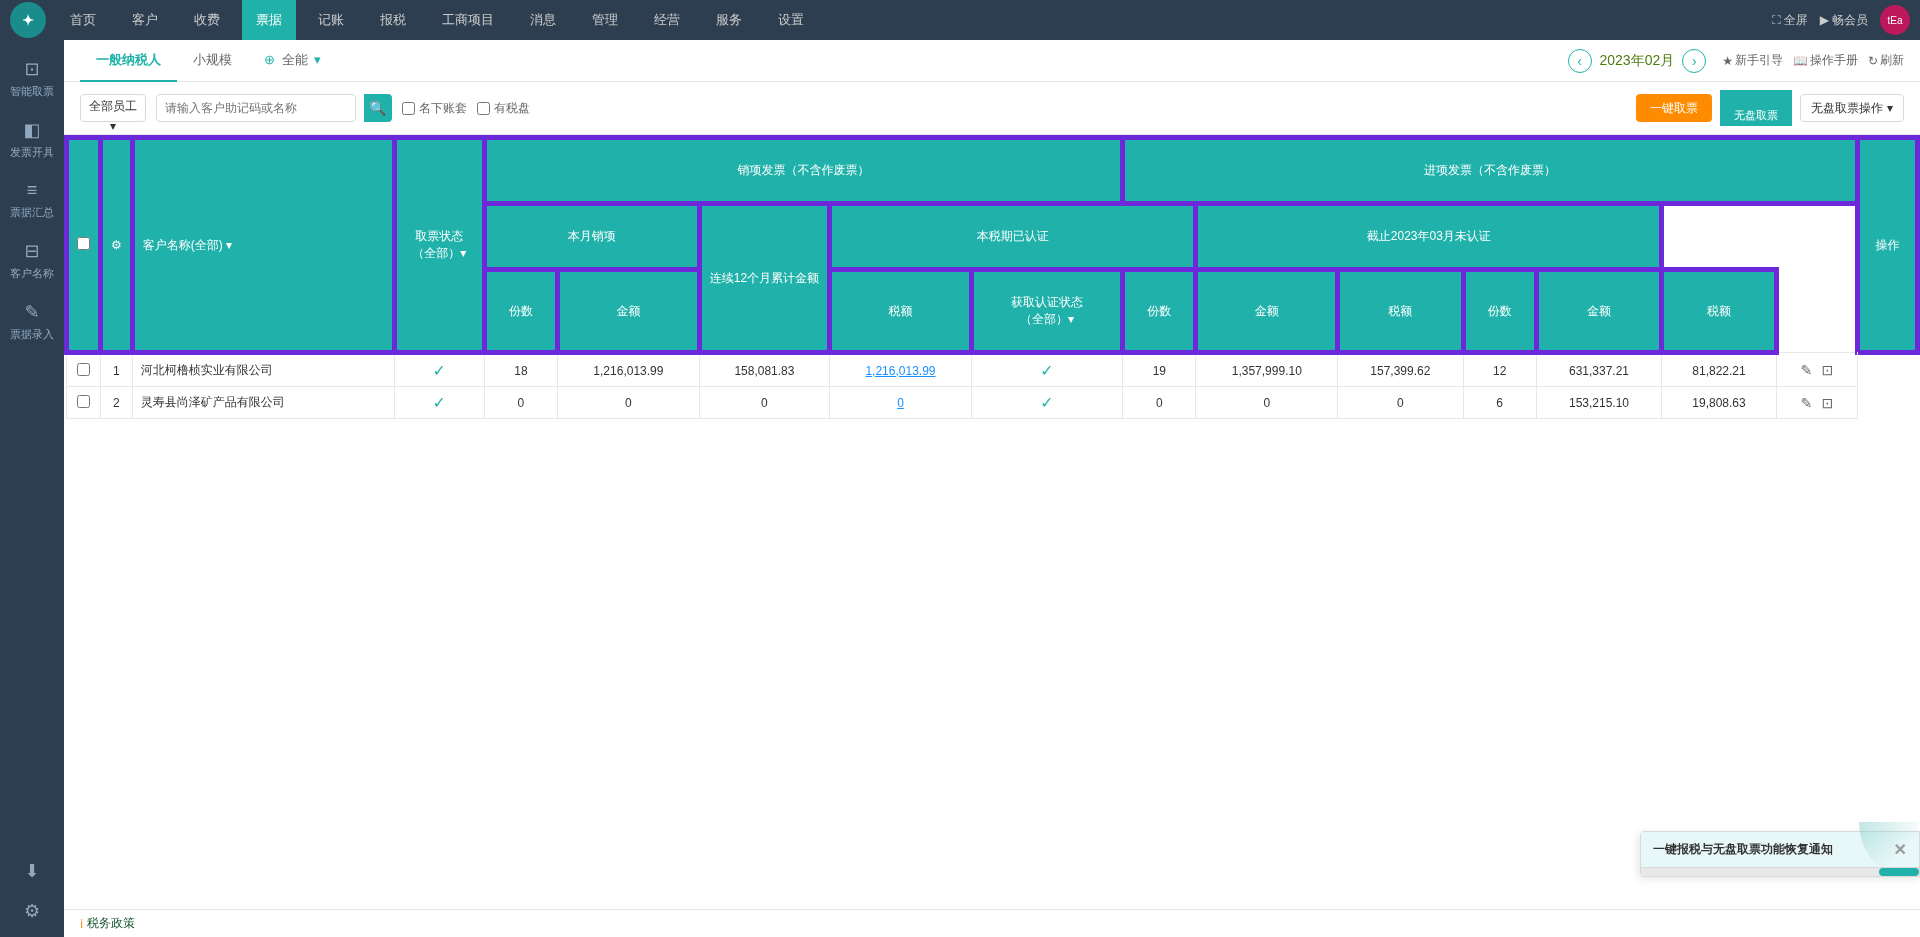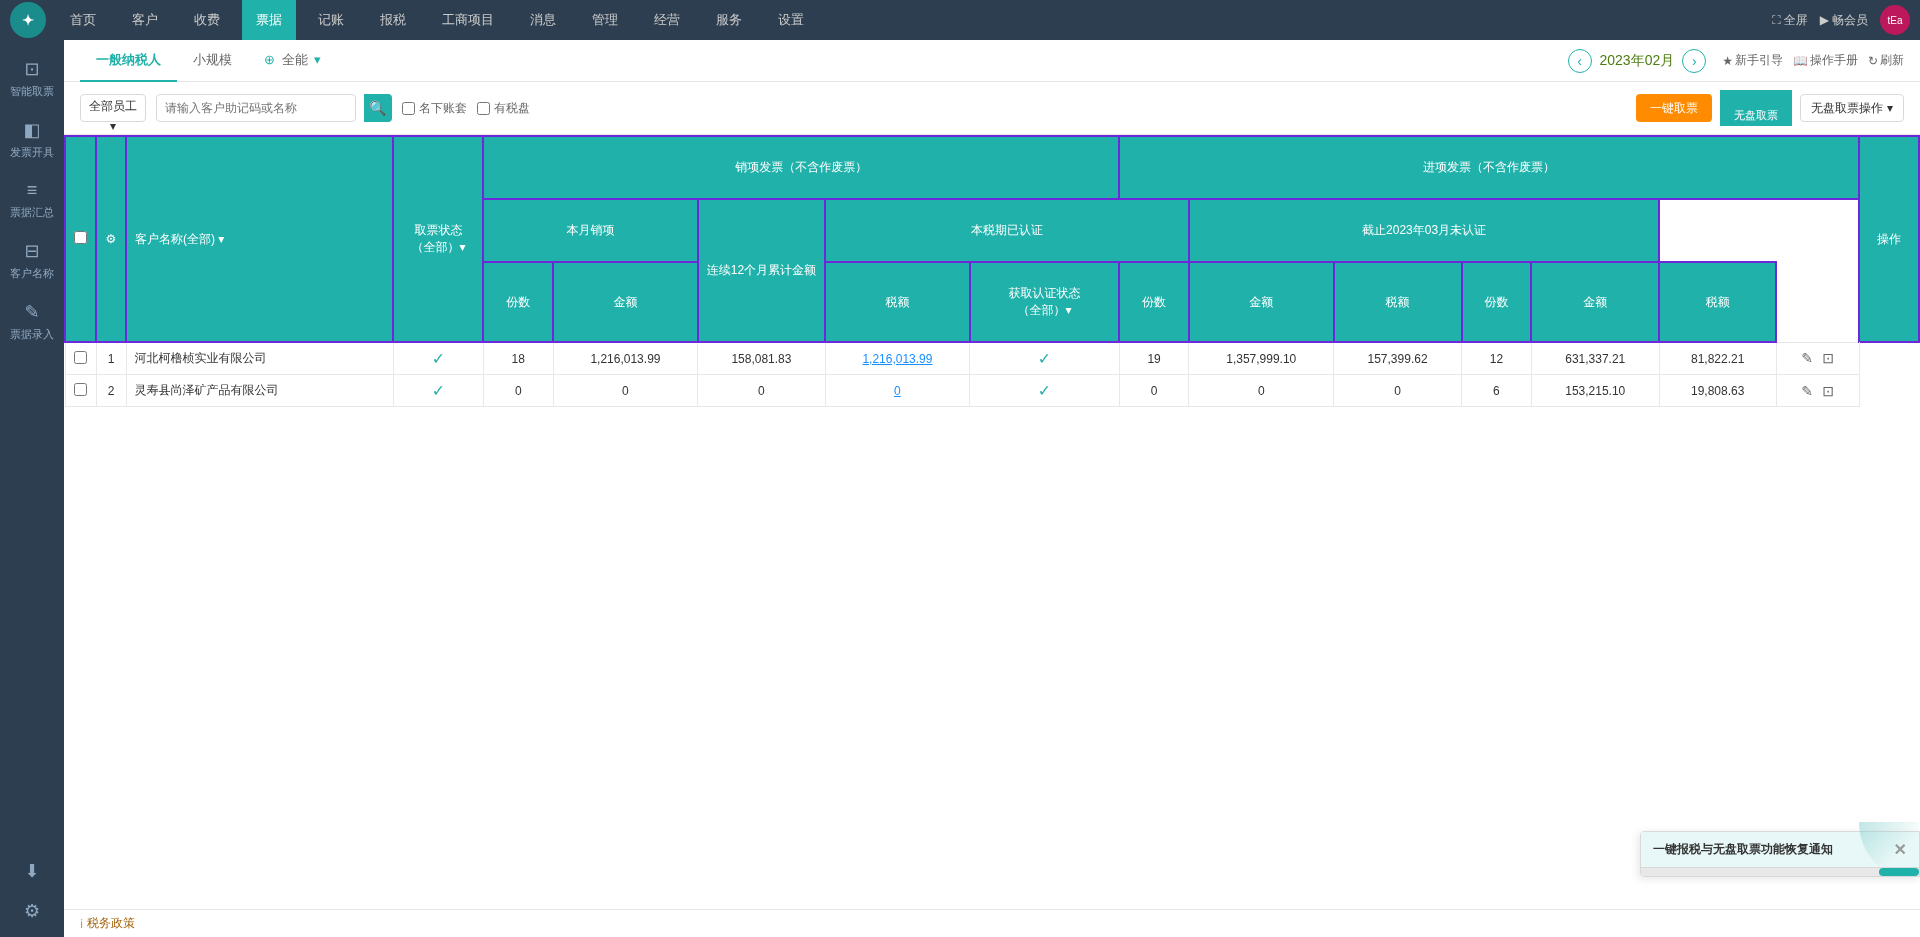--- a/index.html
+++ b/index.html
@@ -233,21 +233,21 @@
     table {
       width: 100%;
       border-collapse: collapse;
       font-size: 12px;
     }
     thead tr th {
       background: #20b2aa;
       color: white;
       padding: 22px 8px;
       text-align: center;
-      border: 2px solid #6d28d9;
+      border: 5px solid #6d28d9;
       font-weight: normal;
       white-space: nowrap;
     }
     thead tr th.left { text-align: left; }
     tbody tr td {
       padding: 6px 8px;
       border: 1px solid #e8e8e8;
       text-align: center;
       white-space: nowrap;
       color: #333;
@@ -538,21 +538,21 @@
         <span class="action-icon">✎</span>
         <span class="action-icon" style="margin-left:6px;">⊡</span>
       </td>
     </tr>
           </tbody>
       </table>
     </div>
 
     <div class="bottom-status">
       <span>ℹ</span>
-      <span style="color:#a16207; cursor:pointer;text-align:center;">税务政策</span>
+      <span style="color:#14532d; cursor:pointer;text-align:center;">税务政策</span>
     </div>
   </div>
 </div>
 
 <div class="notification-panel">
   <div style="position:relative">
     <div class="notif-deco"></div>
     <div class="notif-header">
       <span>一键报税与无盘取票功能恢复通知</span>
       <span class="notif-close">✕</span>

